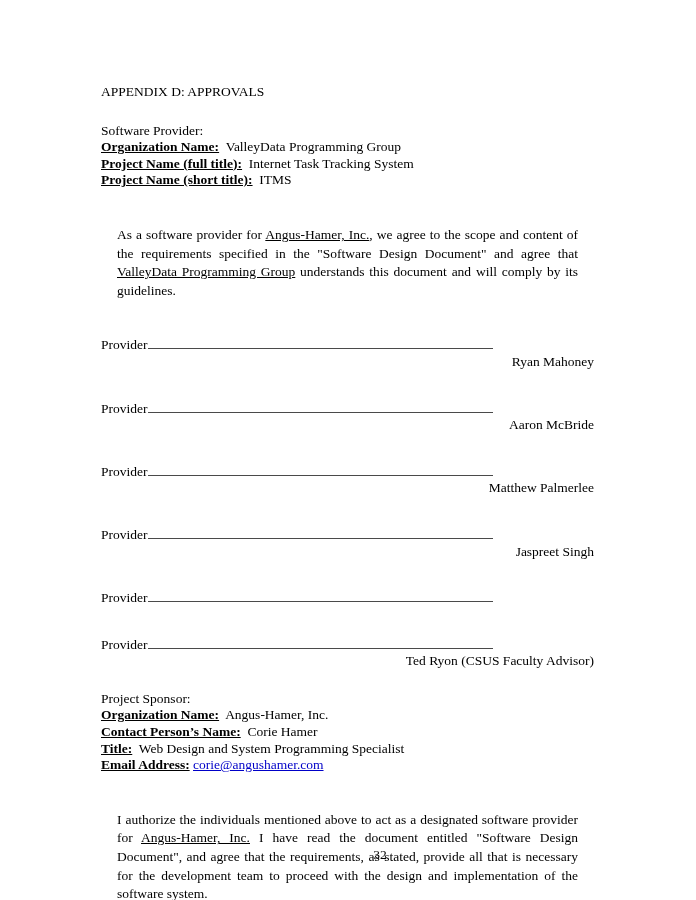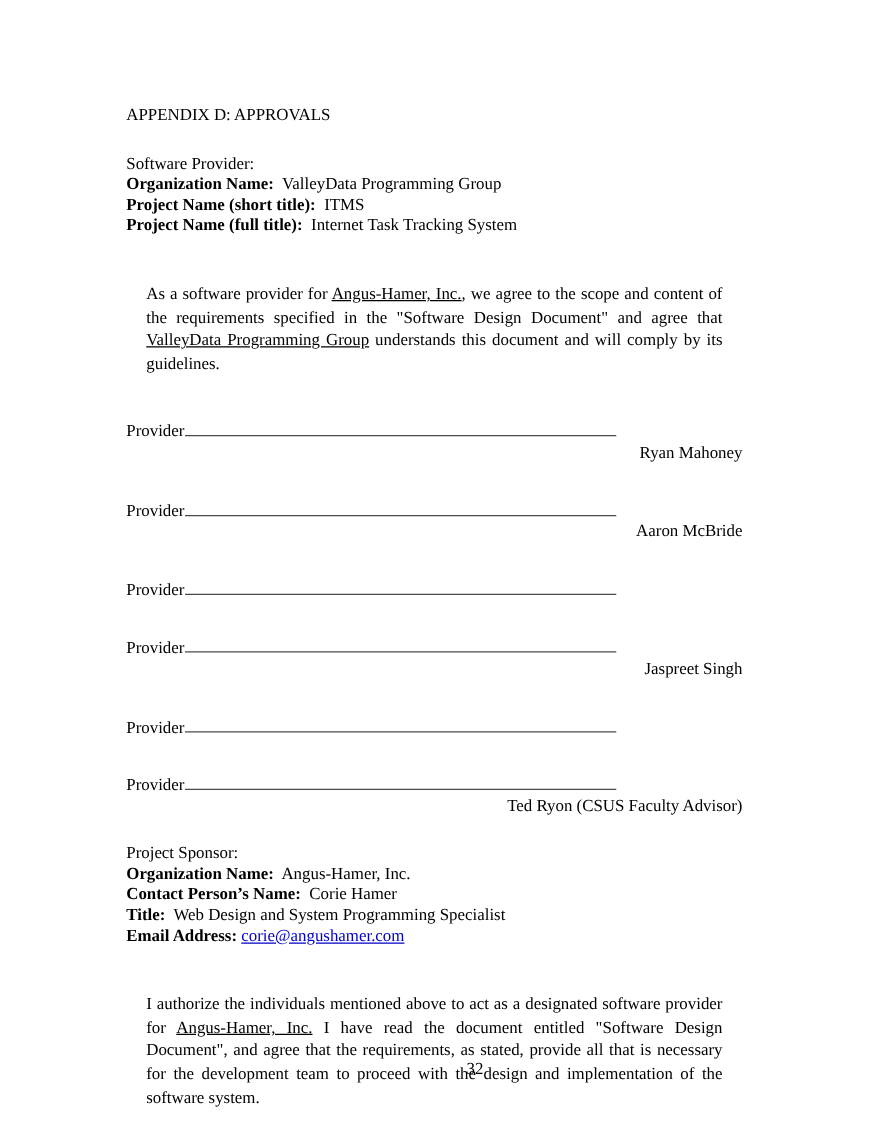--- a/index.html
+++ b/index.html
@@ -43,20 +43,21 @@
     line-height: 16.6px;
     margin-bottom: 22px;
   }
 
   .block {
     margin-bottom: 0;
   }
 
   .lbl {
     font-weight: bold;
+    text-decoration: underline;
   }
 
   .val {
     font-weight: normal;
   }
 
   .para {
     font-size: 13.5px;
     line-height: 18.6px;
     text-align: justify;
@@ -125,25 +126,25 @@
   <div class="content">
 
     <div class="section-title">APPENDIX D: APPROVALS</div>
 
     <div class="block">
       <div class="line">Software Provider:</div>
       <div class="line">
         <span class="lbl">Organization Name:</span><span class="val">&nbsp; </span><span class="val">ValleyData Programming Group</span>
       </div>
       <div class="line">
+        <span class="lbl">Project Name (full title):</span><span class="val">&nbsp; </span><span class="val">Internet Task Tracking System</span>
+      </div>
+      <div class="line">
         <span class="lbl">Project Name (short title):</span><span class="val">&nbsp; </span><span class="val">ITMS</span>
       </div>
-      <div class="line">
-        <span class="lbl">Project Name (full title):</span><span class="val">&nbsp; </span><span class="val">Internet Task Tracking System</span>
-      </div>
     </div>
 
     <div class="gap-md"></div>
 
     <p class="para"><span>As a software provider for </span><span class="u">Angus-Hamer, Inc.</span><span>, we agree to the scope and content of the requirements specified in the "Software Design Document" and agree that </span><span class="u">ValleyData Programming Group</span><span> understands this document and will comply by its guidelines.</span></p>
 
     <div class="gap-md"></div>
 
     <div class="sig-group">
 
@@ -158,20 +159,21 @@
         <div class="sig-row">
           <span class="sig-label">Provider</span><span class="sig-rule rule-provider"></span>
         </div>
         <div class="sig-name">Aaron McBride</div>
       </div>
 
       <div class="sig-block">
         <div class="sig-row">
           <span class="sig-label">Provider</span><span class="sig-rule rule-provider"></span>
         </div>
+        <div class="sig-name">Matthew Palmerlee</div>
       </div>
 
       <div class="sig-block">
         <div class="sig-row">
           <span class="sig-label">Provider</span><span class="sig-rule rule-provider"></span>
         </div>
         <div class="sig-name">Jaspreet Singh</div>
       </div>
 
       <div class="sig-block">

